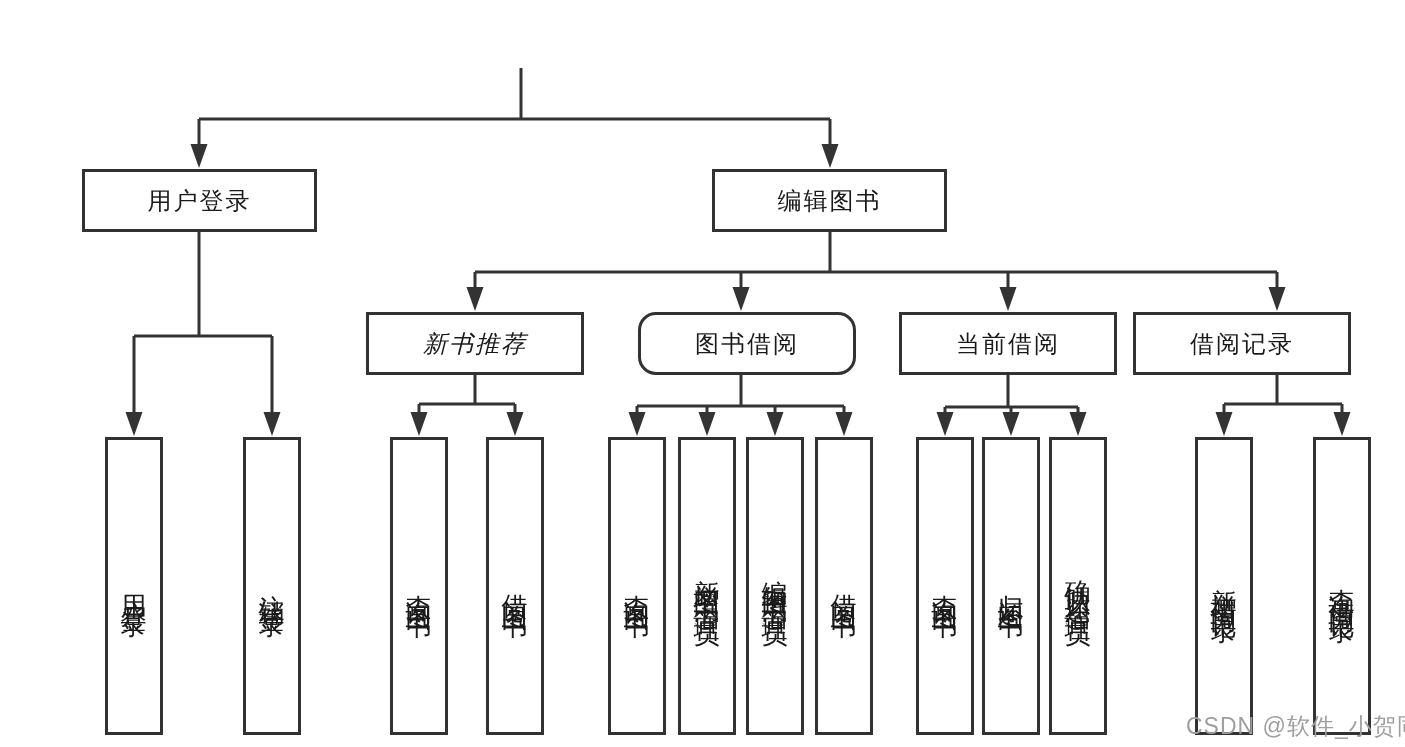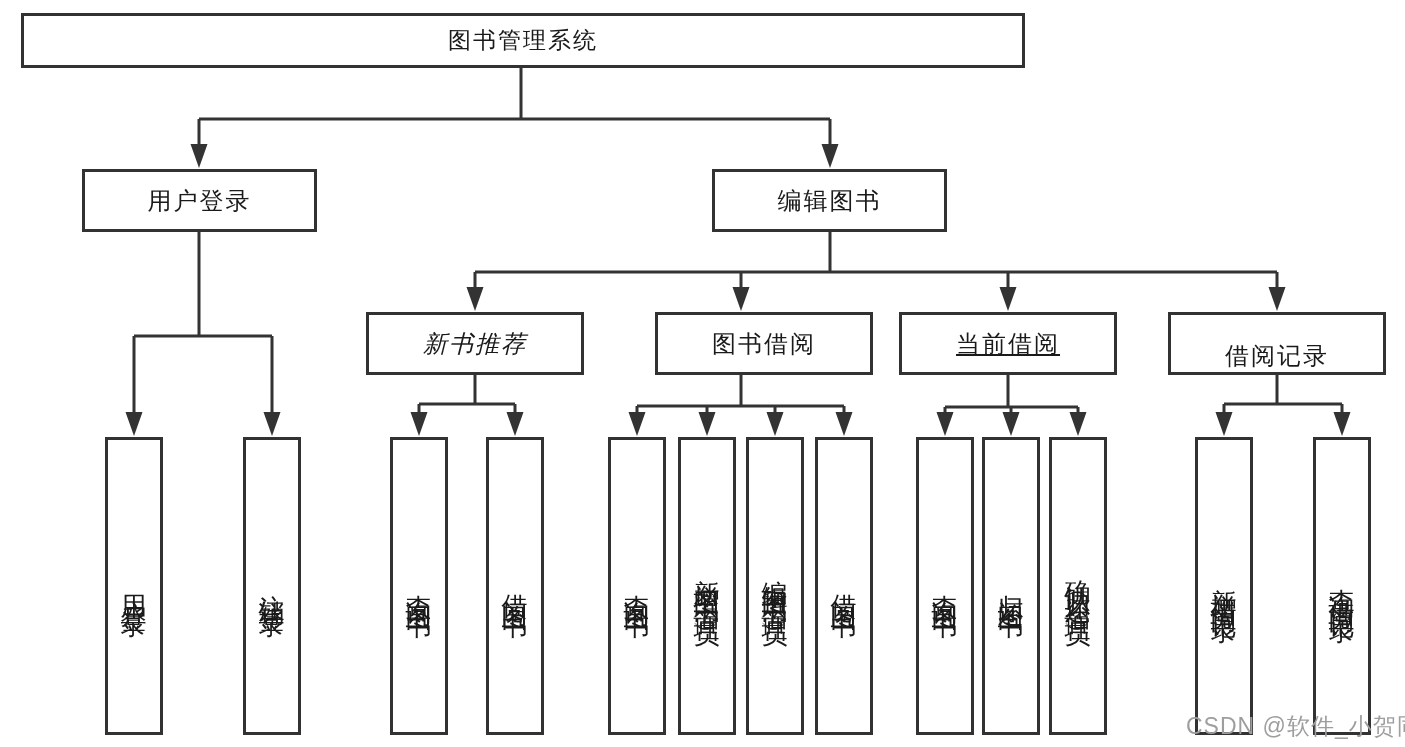--- a/index.html
+++ b/index.html
@@ -80,41 +80,38 @@
       <polygon points="1078,436 1069.5,412 1086.5,412"></polygon>
     </g>
 
     <g>
       <path d="M1277 375 V404 M1224 404 H1342 M1224 404 V414 M1342 404 V414"></path>
       <polygon points="1224,436 1215.5,412 1232.5,412"></polygon>
       <polygon points="1342,436 1333.5,412 1350.5,412"></polygon>
     </g>
   </svg>
 
-  <div class="box root-box">
-    <span class="hlabel">图书管理系统</span>
-  </div>
 
   <div class="box l1" style="left:82px;">
     <span class="hlabel">用户登录</span>
   </div>
   <div class="box l1" style="left:712px;">
     <span class="hlabel">编辑图书</span>
   </div>
 
   <div class="box l2" style="left:366px;font-style:italic;">
     <span class="hlabel">新书推荐</span>
   </div>
-  <div class="box l2" style="left:655px;">
+  <div class="box l2" style="left:638px;border-radius:18px;">
     <span class="hlabel">图书借阅</span>
   </div>
-  <div class="box l2" style="left:899px;text-decoration:underline;">
+  <div class="box l2" style="left:899px;">
     <span class="hlabel">当前借阅</span>
   </div>
-  <div class="box l2" style="left:1168px;align-items:flex-end;">
+  <div class="box l2" style="left:1133px;">
     <span class="hlabel">借阅记录</span>
   </div>
 
   <div class="box leaf" style="left:105px;">
     <span class="vt">用户登录</span>
   </div>
   <div class="box leaf" style="left:243px;">
     <span class="vt">注销登录</span>
   </div>
 

